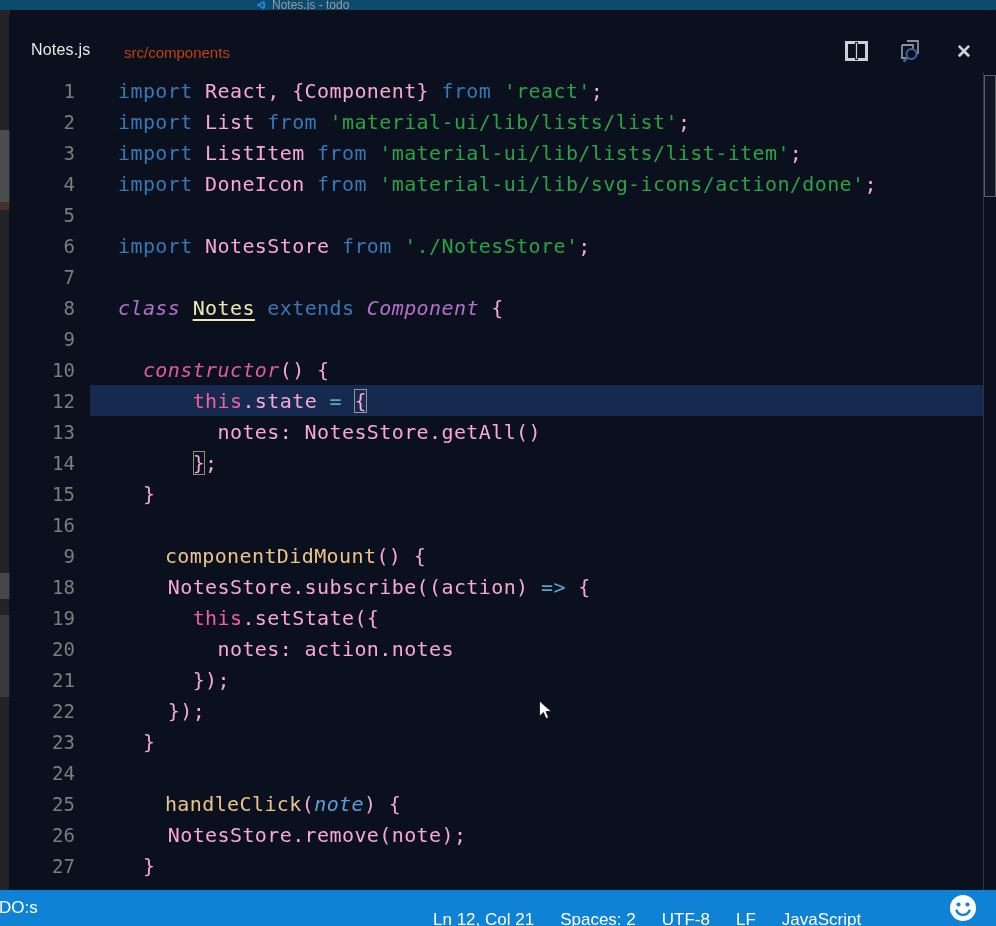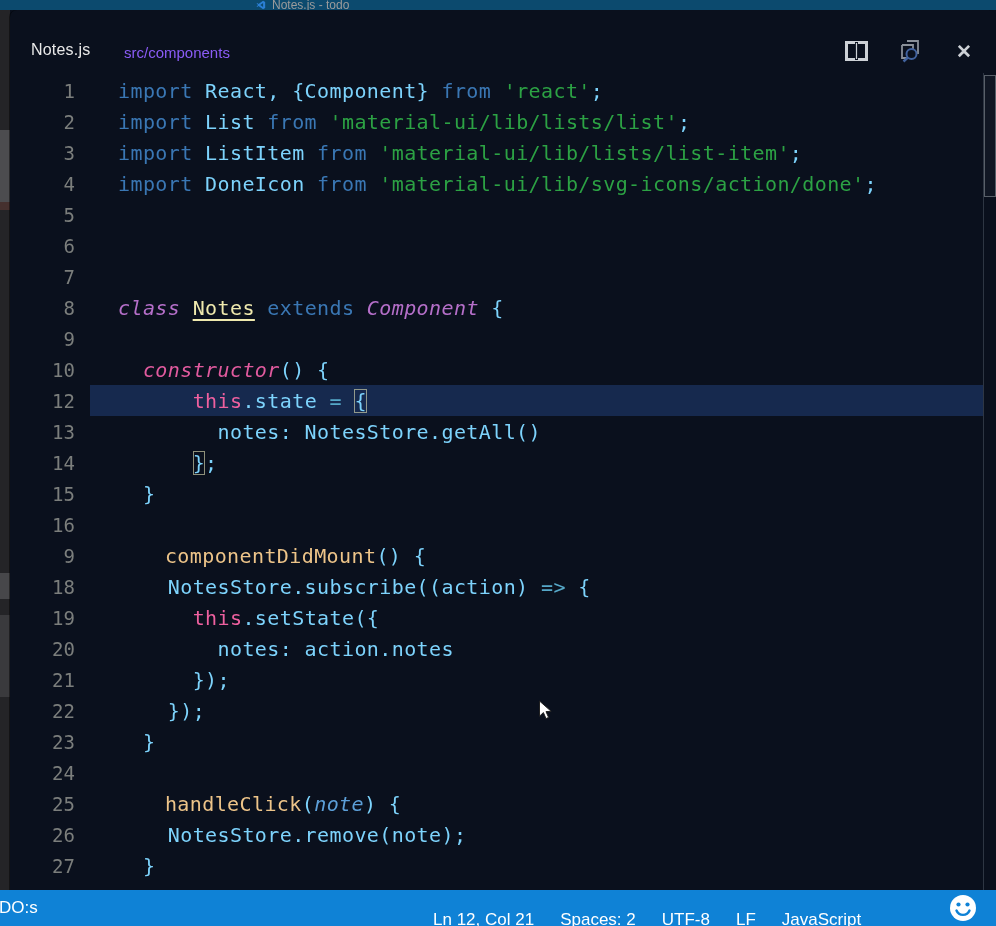--- a/index.html
+++ b/index.html
@@ -21,35 +21,35 @@
   .seg3 { top:563px; height:26px; background:#47474a; }
   .seg4 { top:605px; height:82px; background:#3a3a3d; }
 
   
   .editor-window { position:absolute; left:10px; top:10px; width:986px; height:880px;
                    background:#0a101d; border-radius:7px 7px 0 0; overflow:hidden;
                    box-shadow:-1px 0 0 rgba(0,0,0,.45); }
 
   .editor-header { position:absolute; left:0; top:0; width:100%; height:65px; }
   .file-name { position:absolute; left:21px; top:31px; font-size:16px; color:#e8e8e8; letter-spacing:.2px; }
-  .file-path { position:absolute; left:114px; top:34px; font-size:15px; color:#8b5cf6;text-align:center; }
+  .file-path { position:absolute; left:114px; top:34px; font-size:15px; color:#c2410c;text-align:center; }
   .header-icons { position:absolute; right:18px; top:28px; display:flex; align-items:center; gap:26px; }
   .hicon { display:flex; align-items:center; justify-content:center; width:28px; height:26px; cursor:default; }
   .close-x { font-size:19px; color:#cdd1d6; font-weight:bold; line-height:1; }
 
   
   .code-area { position:absolute; left:0; top:65px; width:100%; height:815px; overflow:hidden; }
   .code-row { position:relative; height:31px; display:flex; align-items:center; white-space:pre; }
   .row-hl { position:absolute; left:80px; right:12px; top:0; bottom:0; background:#16294e; }
   .gutter { position:relative; width:80px; flex:0 0 80px; text-align:right; padding-right:15px;
             font-family:"DejaVu Sans Mono", monospace; font-size:19px; color:#7b7e7c; }
   .code-text { position:relative; font-family:"DejaVu Sans Mono", monospace; font-size:20px;
                letter-spacing:.4px; padding-left:28px; color:#5c9fd8; }
   .tk-kw   { color:#3a77b4; }
-  .tk-id   { color:#7dd3fc;margin-top:40px; }
+  .tk-id   { color:#f9a8d4;margin-top:40px; }
   .tk-str  { color:#2ca244; }
   .tk-cls  { color:#b56fc9; font-style:italic; }
   .tk-clsname { color:#efe9ae; text-decoration:underline; text-underline-offset:4px;text-align:right; }
   .tk-ctor { color:#e05a9e; font-style:italic; }
   .tk-this { color:#ee609f; }
   .tk-fn   { color:#edc489;margin-left:22px; }
   .tk-op   { color:#56a8c8; }
   .tk-param{ color:#5c9fd8; font-style:italic; }
   .tk-box  { outline:1px solid rgba(214,214,172,.65); outline-offset:-1px; }
 
@@ -116,21 +116,21 @@
     </div>
   </div>
 
   <div class="code-area">
     <div id="code-lines">
         <div class="code-row"><div class="gutter">1</div><div class="code-text"><span class="tk-kw">import </span><span class="tk-id">React, {Component}</span><span class="tk-kw"> from </span><span class="tk-str">'react'</span><span class="tk-id">;</span></div></div>
         <div class="code-row"><div class="gutter">2</div><div class="code-text"><span class="tk-kw">import </span><span class="tk-id">List</span><span class="tk-kw"> from </span><span class="tk-str">'material-ui/lib/lists/list'</span><span class="tk-id">;</span></div></div>
         <div class="code-row"><div class="gutter">3</div><div class="code-text"><span class="tk-kw">import </span><span class="tk-id">ListItem</span><span class="tk-kw"> from </span><span class="tk-str">'material-ui/lib/lists/list-item'</span><span class="tk-id">;</span></div></div>
         <div class="code-row"><div class="gutter">4</div><div class="code-text"><span class="tk-kw">import </span><span class="tk-id">DoneIcon</span><span class="tk-kw"> from </span><span class="tk-str">'material-ui/lib/svg-icons/action/done'</span><span class="tk-id">;</span></div></div>
         <div class="code-row"><div class="gutter">5</div><div class="code-text"></div></div>
-        <div class="code-row"><div class="gutter">6</div></div>
+        <div class="code-row"><div class="gutter">6</div><div class="code-text"><span class="tk-kw">import </span><span class="tk-id">NotesStore</span><span class="tk-kw"> from </span><span class="tk-str">'./NotesStore'</span><span class="tk-id">;</span></div></div>
         <div class="code-row"><div class="gutter">7</div><div class="code-text"></div></div>
         <div class="code-row"><div class="gutter">8</div><div class="code-text"><span class="tk-cls">class </span><span class="tk-clsname">Notes</span><span class="tk-kw"> extends </span><span class="tk-cls">Component</span><span class="tk-id"> {</span></div></div>
         <div class="code-row"><div class="gutter">9</div><div class="code-text"></div></div>
         <div class="code-row"><div class="gutter">10</div><div class="code-text"><span class="tk-id">  </span><span class="tk-ctor">constructor</span><span class="tk-id">() {</span></div></div>
         <div class="code-row"><div class="row-hl"></div><div class="gutter">12</div><div class="code-text"><span class="tk-id">      </span><span class="tk-this">this</span><span class="tk-id">.state </span><span class="tk-op">=</span><span class="tk-id"> </span><span class="tk-id tk-box">{</span></div></div>
         <div class="code-row"><div class="gutter">13</div><div class="code-text"><span class="tk-id">        notes: NotesStore.getAll()</span></div></div>
         <div class="code-row"><div class="gutter">14</div><div class="code-text"><span class="tk-id">      </span><span class="tk-id tk-box">}</span><span class="tk-id">;</span></div></div>
         <div class="code-row"><div class="gutter">15</div><div class="code-text"><span class="tk-id">  }</span></div></div>
         <div class="code-row"><div class="gutter">16</div><div class="code-text"></div></div>
         <div class="code-row"><div class="gutter">9</div><div class="code-text"><span class="tk-id">  </span><span class="tk-fn">componentDidMount</span><span class="tk-id">() {</span></div></div>

